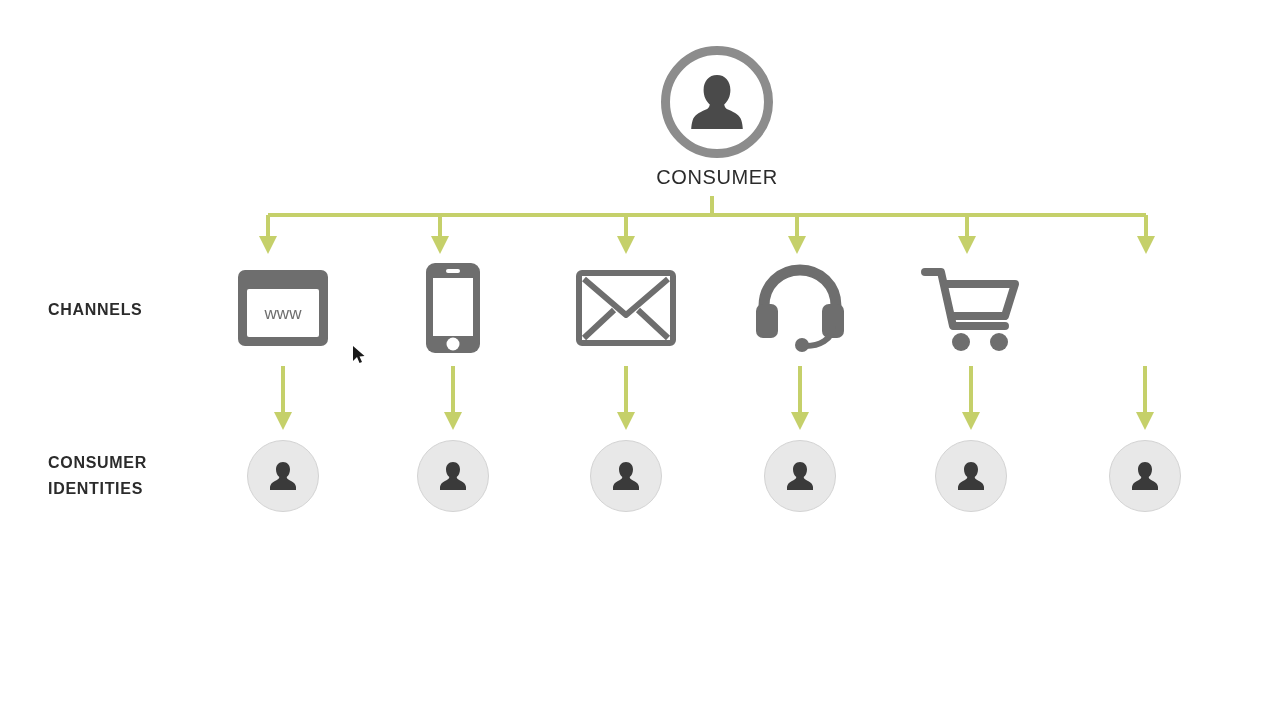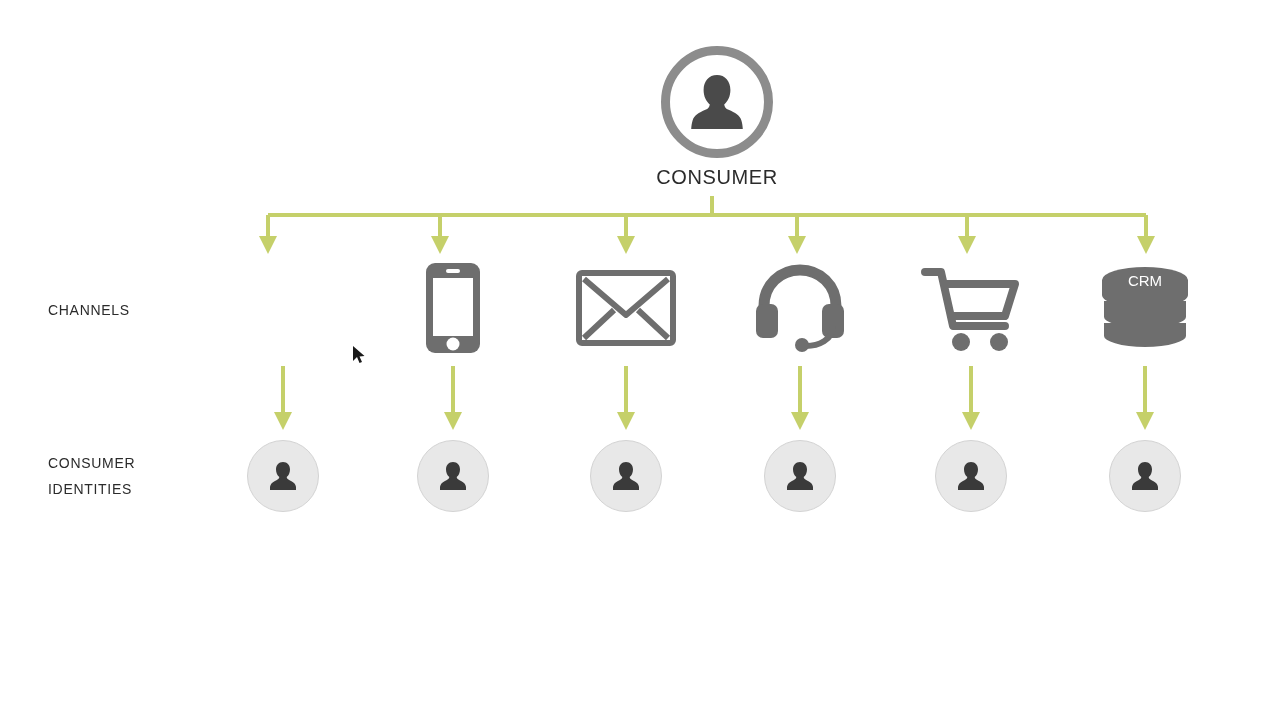--- a/index.html
+++ b/index.html
@@ -45,22 +45,22 @@
     margin-top: 8px;
     font-size: 20px;
     letter-spacing: 0.6px;
     color: #2b2b2b;
     font-weight: 400;
   }
 
   
   .row-label {
     position: absolute;
-    font-size: 14px;
-    font-weight: 400;
+    font-size: 16px;
+    font-weight: 700;
     letter-spacing: 0.7px;
     color: #2b2b2b;
     line-height: 26px;
   }
   #label-channels { left: 48px; top: 297px; }
   #label-identities { left: 48px; top: 450px; }
 
   
   .channel {
     position: absolute;
@@ -150,20 +150,27 @@
     </div>
     <div class="consumer-label">CONSUMER</div>
   </div>
 
   <div class="row-label" id="label-channels">CHANNELS</div>
   <div class="row-label" id="label-identities">
     <div>CONSUMER</div>
     <div>IDENTITIES</div>
   </div>
 
+  <div class="channel" style="left:283px">
+    <svg width="96" height="82" viewBox="0 0 96 82">
+      <rect x="3" y="3" width="90" height="76" rx="7" fill="#6e6e6e"></rect>
+      <rect x="12" y="22" width="72" height="48" rx="2" fill="#ffffff"></rect>
+      <text x="48" y="52" text-anchor="middle" font-family="'Liberation Sans', sans-serif" font-size="17" fill="#6e6e6e">www</text>
+    </svg>
+  </div>
 
   <div class="channel" style="left:453px">
     <svg width="58" height="94" viewBox="0 0 58 94">
       <rect x="2" y="2" width="54" height="90" rx="9" fill="#6e6e6e"></rect>
       <rect x="9" y="17" width="40" height="58" fill="#ffffff"></rect>
       <rect x="22" y="8" width="14" height="4" rx="2" fill="#ffffff"></rect>
       <circle cx="29" cy="83" r="6.5" fill="#ffffff"></circle>
     </svg>
   </div>
 
@@ -187,29 +194,20 @@
 
   <div class="channel" style="left:971px">
     <svg width="100" height="88" viewBox="0 0 100 88">
       <path d="M4 8 H20 L32 62 H84" fill="none" stroke="#6e6e6e" stroke-width="8" stroke-linecap="round" stroke-linejoin="round"></path>
       <path d="M24 20 H94 L84 52 H32" fill="none" stroke="#6e6e6e" stroke-width="8" stroke-linejoin="round"></path>
       <circle cx="40" cy="78" r="9" fill="#6e6e6e"></circle>
       <circle cx="78" cy="78" r="9" fill="#6e6e6e"></circle>
     </svg>
   </div>
 
-  <div class="channel" style="left:1145px">
-    <svg width="92" height="86" viewBox="0 0 92 86">
-      <ellipse cx="46" cy="15" rx="43" ry="13" fill="#6e6e6e"></ellipse>
-      <path d="M3 15 V30 C3 37 22 43 46 43 C70 43 89 37 89 30 V15" fill="#6e6e6e"></path>
-      <path d="M3 36 V52 C3 59 22 65 46 65 C70 65 89 59 89 52 V36" fill="#6e6e6e" stroke="#ffffff" stroke-width="4"></path>
-      <path d="M3 58 V71 C3 78 22 84 46 84 C70 84 89 78 89 71 V58" fill="#6e6e6e" stroke="#ffffff" stroke-width="4"></path>
-      <text x="46" y="21" text-anchor="middle" font-family="'Liberation Sans', sans-serif" font-size="15" fill="#ffffff">CRM</text>
-    </svg>
-  </div>
 
   <div class="identity" style="left:283px">
     <svg width="26" height="30" viewBox="0 0 26 30">
         <path fill="#3a3a3a" d="M13 1C8.6 1 6 4.2 6 8.6c0 3.3 1.4 6 3.3 7.5 -0.2 1.3-0.9 2.2-2.4 2.8C3.4 20.4 1.2 21.9 0.4 24.4 0 25.7-0.2 27.2-0.3 29h26.6c-0.1-1.8-0.3-3.3-0.7-4.6 -0.8-2.5-3-4-6.5-5.5 -1.5-0.6-2.2-1.5-2.4-2.8 1.9-1.5 3.3-4.2 3.3-7.5C20 4.2 17.4 1 13 1z"></path>
       </svg>
   </div>
   <div class="identity" style="left:453px">
     <svg width="26" height="30" viewBox="0 0 26 30">
         <path fill="#3a3a3a" d="M13 1C8.6 1 6 4.2 6 8.6c0 3.3 1.4 6 3.3 7.5 -0.2 1.3-0.9 2.2-2.4 2.8C3.4 20.4 1.2 21.9 0.4 24.4 0 25.7-0.2 27.2-0.3 29h26.6c-0.1-1.8-0.3-3.3-0.7-4.6 -0.8-2.5-3-4-6.5-5.5 -1.5-0.6-2.2-1.5-2.4-2.8 1.9-1.5 3.3-4.2 3.3-7.5C20 4.2 17.4 1 13 1z"></path>
       </svg>

